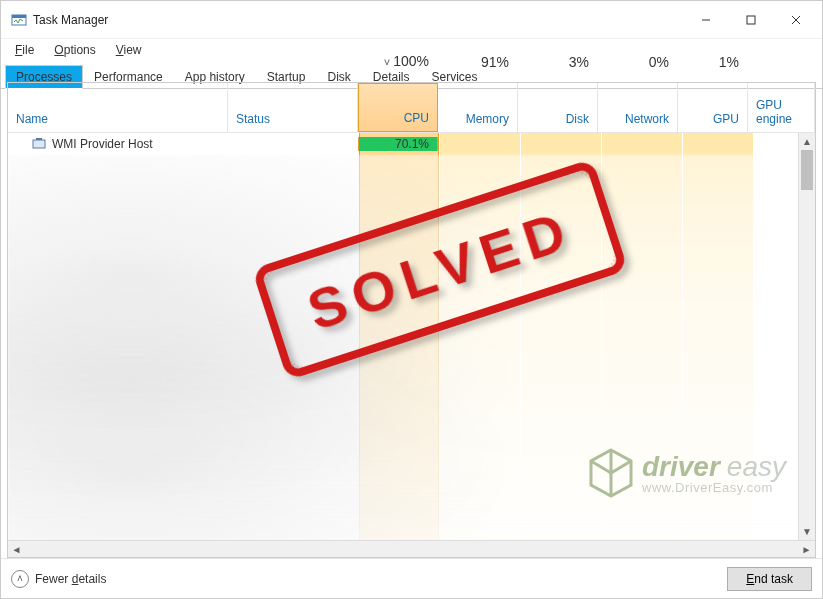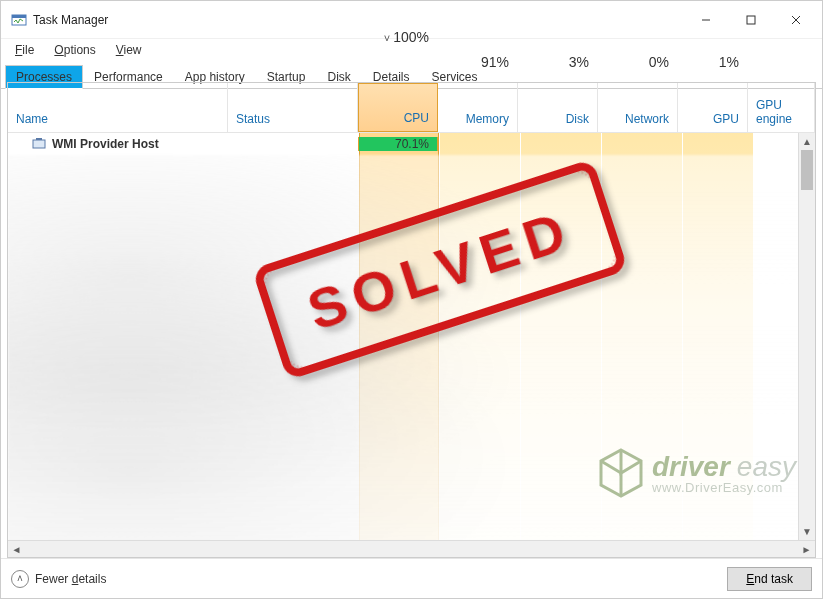--- a/index.html
+++ b/index.html
@@ -123,21 +123,20 @@
       color: #333;
       font-size: 14px;
       padding-bottom: 2px;
     }
     .th .lbl { text-align: right; margin-top: 40px; }
     .th.name-col .lbl,
     .th.status-col .lbl { text-align: left; }
     .th.cpu-col {
       background: linear-gradient(#ffe0b0, #ffd090);
       border: 1px solid #e0a030;
-      gap: 24px;
     }
     .th.cpu-col .pct::before {
       content: "˅  ";
       color: #555;
       font-size: 11px;
     }
 
     .name-col   { width: 220px; }
     .status-col { width: 130px; }
     .cpu-col    { width: 80px; }
@@ -165,21 +164,20 @@
       text-align: right;
       overflow: hidden;
       white-space: nowrap;
     }
     .cell.name-col {
       text-align: left;
       display: flex;
       align-items: center;
       gap: 6px;
       padding-left: 24px;
-      font-weight: bold;
     }
     .cell.status-col { text-align: left; }
     .cell.cpu-col {
       background: #22c55e;
       border-left: 1px solid #e0a030;
       border-right: 1px solid #e0a030;
       color: #333;
       padding-left: 12px;
     }
 
@@ -282,21 +280,21 @@
     .endtask {
       padding: 4px 18px;
       background: #e1e1e1;
       border: 1px solid #adadad;
       font-size: 12px;
     }
 
     
     .watermark {
       position: absolute;
-      right: 26px;
+      right: 36px;
       bottom: 100px;
       display: flex;
       align-items: center;
       gap: 8px;
       opacity: 0.55;
       pointer-events: none;
     }
     .watermark .brand {
       font-family: Georgia, "Times New Roman", serif;
       font-style: italic;

